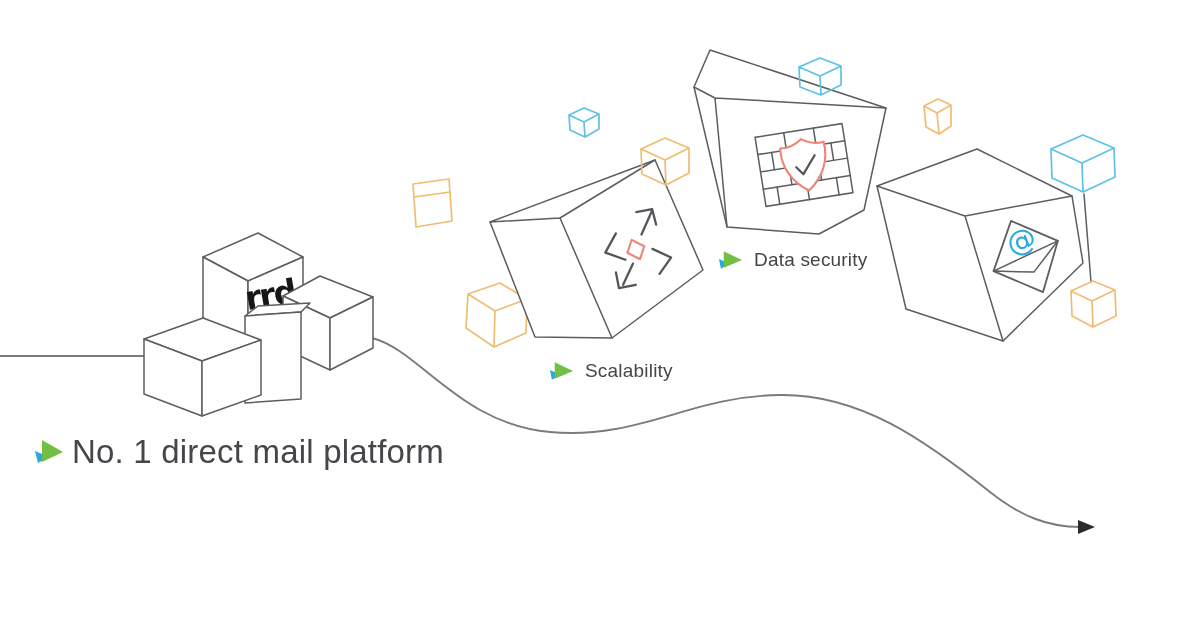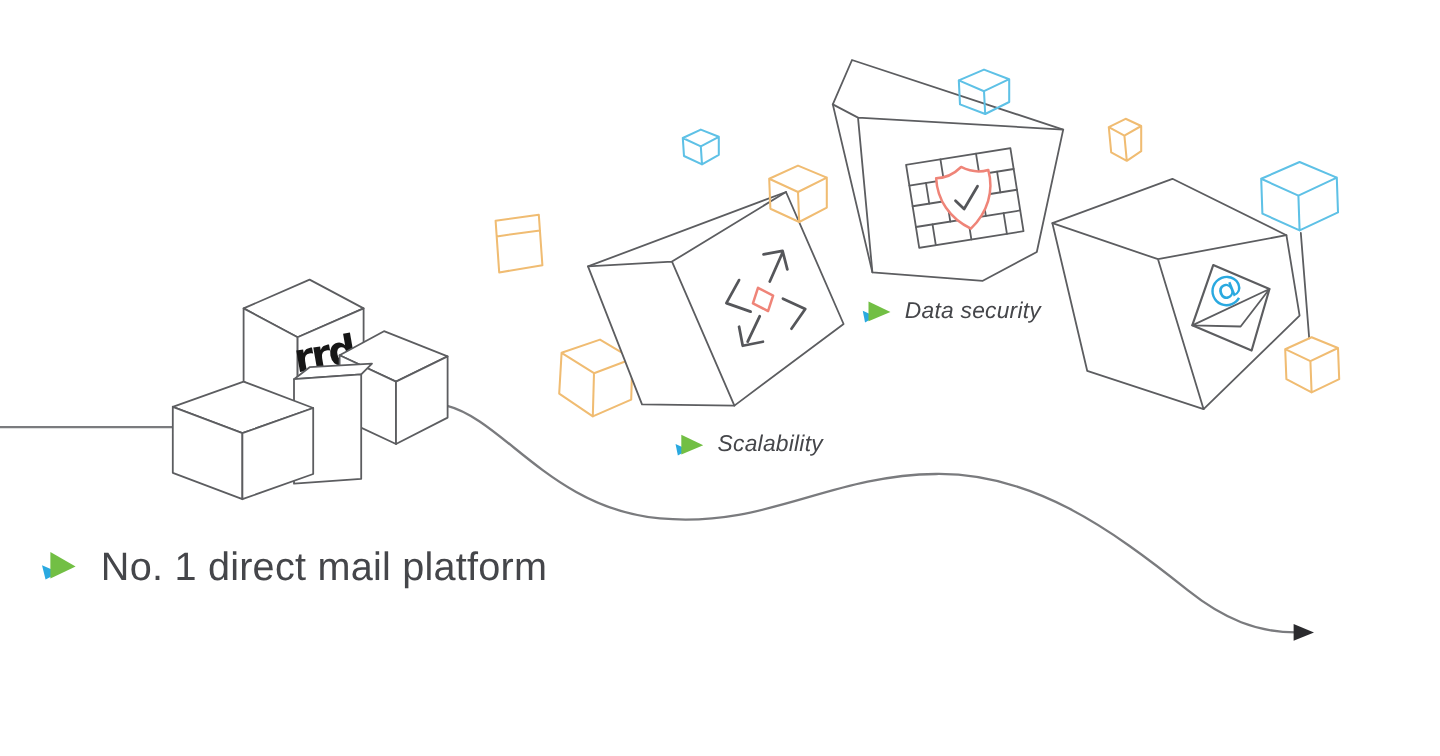--- a/index.html
+++ b/index.html
@@ -17,23 +17,23 @@
   .yc{fill:none;stroke:var(--cube-yellow);stroke-width:1.7;stroke-linejoin:round;stroke-linecap:round;}
   .bc{fill:none;stroke:var(--cube-blue);stroke-width:1.7;stroke-linejoin:round;stroke-linecap:round;}
   .sal{fill:none;stroke:var(--salmon);stroke-width:2.1;stroke-linejoin:round;stroke-linecap:round;}
   .dk{fill:none;stroke:#55565a;stroke-width:2.3;stroke-linejoin:round;stroke-linecap:round;}
   .shield{fill:#ffffff;stroke:var(--salmon);stroke-width:2.1;stroke-linejoin:round;}
   .env{fill:#ffffff;stroke:var(--cube-stroke);stroke-width:1.8;stroke-linejoin:round;stroke-linecap:round;}
   .arrowhead{fill:#2b2b2e;}
   .logo{font-family:"DejaVu Sans", sans-serif;font-weight:800;font-size:33px;fill:var(--logo);letter-spacing:-2px;}
   .at-sym{font-family:"DejaVu Sans", sans-serif;font-weight:400;font-size:29px;fill:var(--blue);}
   .label{position:absolute;display:flex;align-items:center;color:var(--text);}
-  .headline{left:34px;top:453px;gap:20px;font-size:33px;font-weight:500;letter-spacing:0.2px;}
-  .feature{font-size:19px;font-weight:500;gap:11px;letter-spacing:0.2px;font-style:italic;}
-  .f-scal{left:562px;top:360px;}
+  .headline{left:34px;top:433px;gap:8px;font-size:33px;font-weight:500;letter-spacing:0.2px;}
+  .feature{font-size:19px;font-weight:500;gap:11px;letter-spacing:0.2px;}
+  .f-scal{left:549px;top:360px;}
   .f-sec{left:718px;top:249px;}
   .f-post{left:870px;top:346px;}
   .tri-b{fill:var(--blue);}
   .tri-g{fill:var(--green);}
   .label svg{flex:0 0 auto;}
 </style>
 </head>
 <body>
 
 <div class="canvas">

